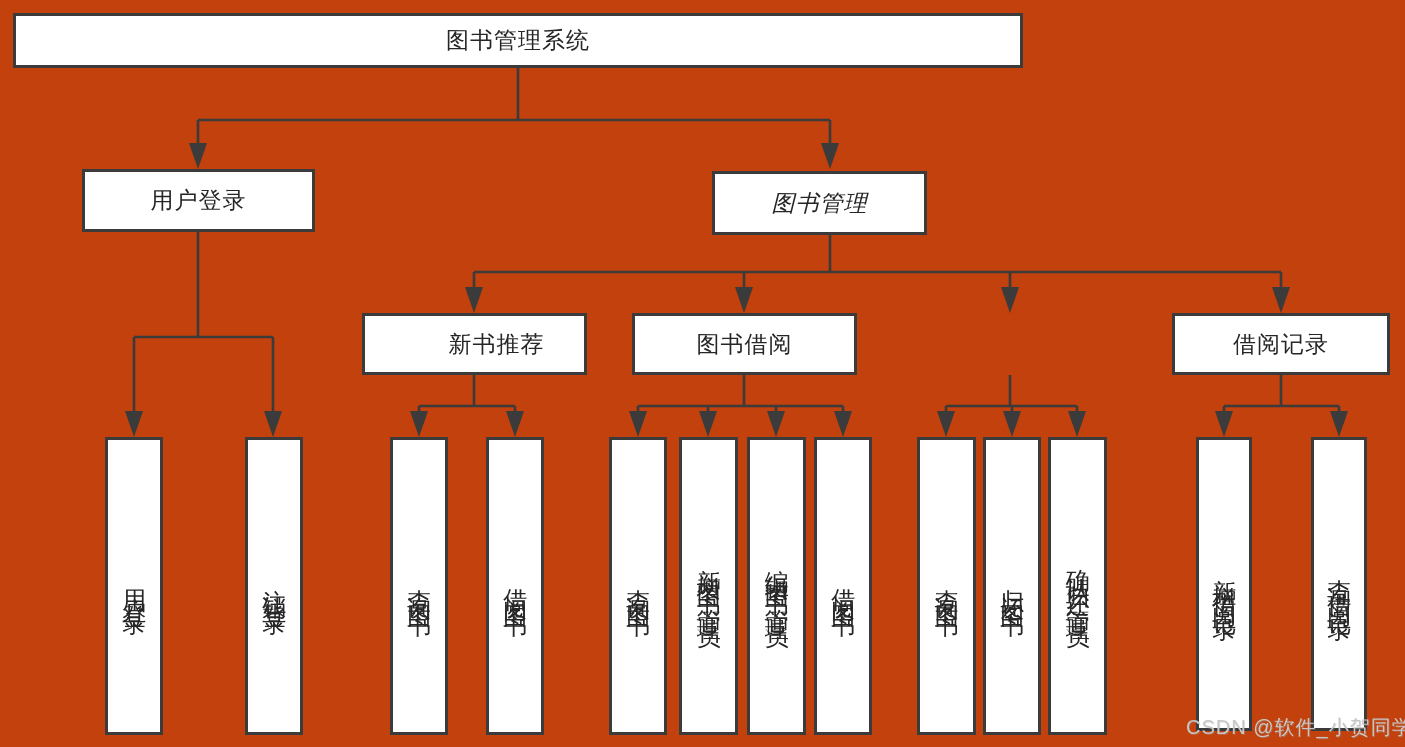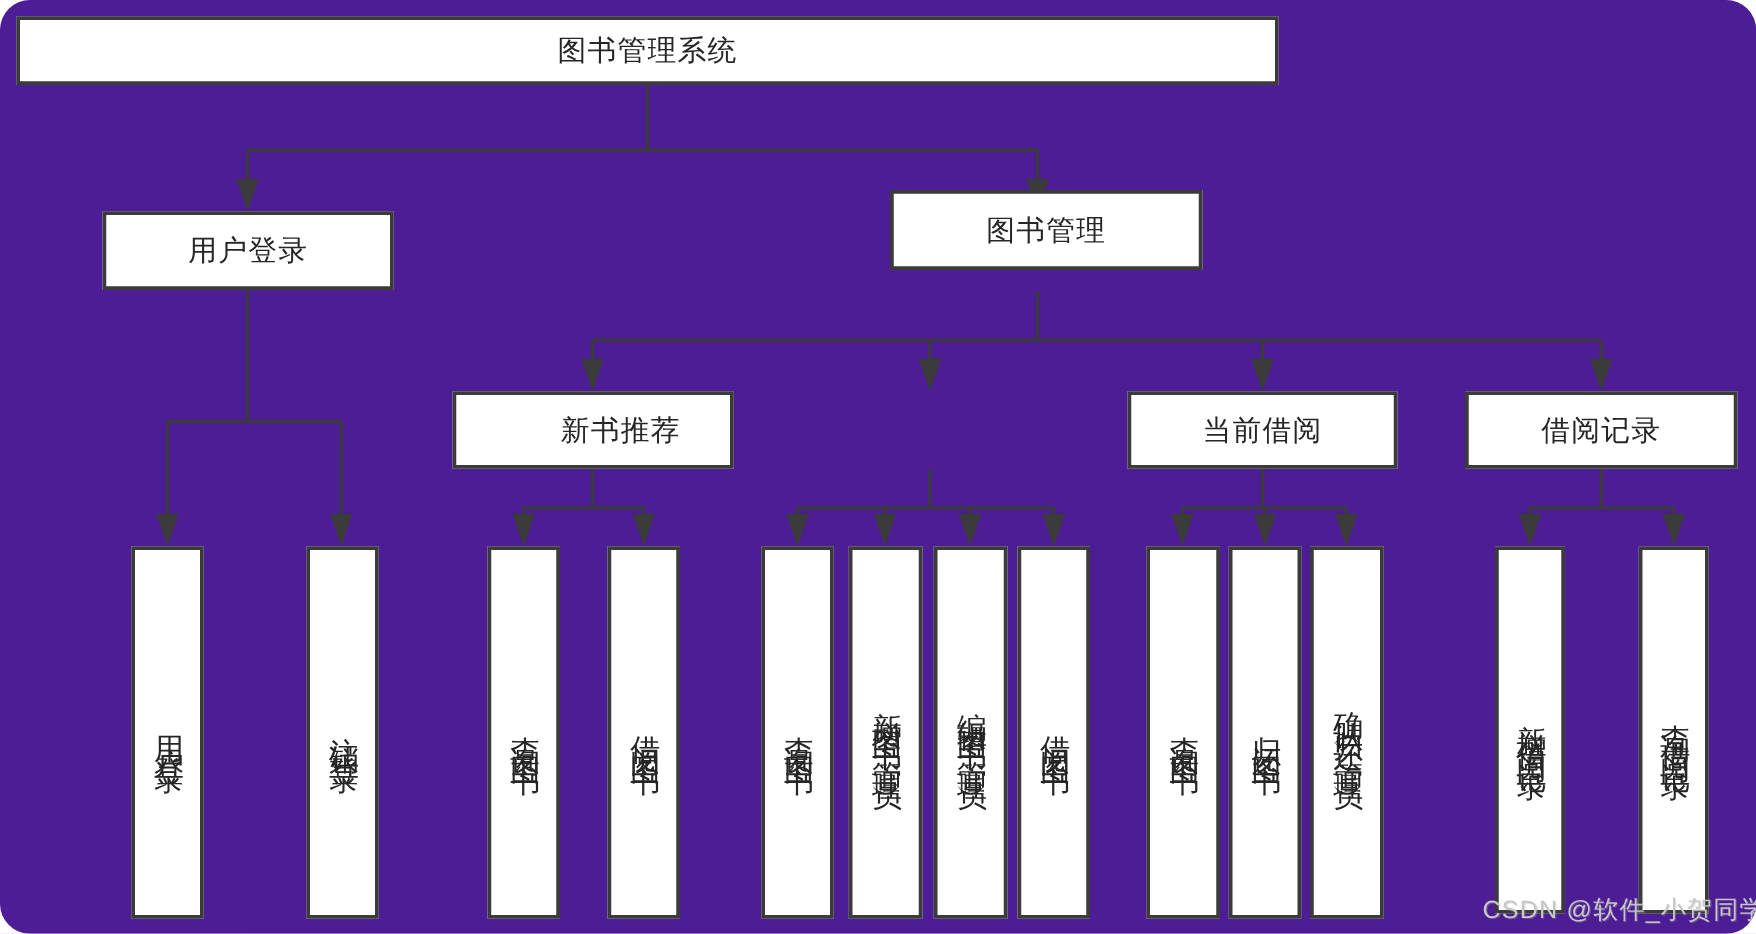--- a/index.html
+++ b/index.html
@@ -1,22 +1,21 @@
 <!DOCTYPE html>
 <html><head>
 <meta charset="utf-8">
 <style>
   html,body{margin:0;padding:0;background:#ffffff;}
   #stage{
     position:relative;
     width:1405px;height:747px;
-    background:#4c1d95;
+    background:#c2410c;
     font-family:"Liberation Sans","DejaVu Sans",sans-serif;
     overflow:hidden;
-    border-radius:24px;
   }
   #wires{position:absolute;left:0;top:0;width:1405px;height:747px;}
   .node{
     position:absolute;
     box-sizing:border-box;
     background:#ffffff;
     border:3px solid #3b3b3b;
     display:flex;align-items:center;justify-content:center;
     color:#262626;
   }
@@ -100,29 +99,29 @@
       <polygon points="1330,411 1348,411 1339,437" fill="#3b3b3b"></polygon>
     </svg>
 
   <div class="node node-h" style="left:13px;top:13px;width:1010px;height:55px;">
     <span>图书管理系统</span>
   </div>
 
   <div class="node node-h" style="left:82px;top:169px;width:233px;height:63px;">
     <span>用户登录</span>
   </div>
-  <div class="node node-h" style="left:712px;top:152px;width:250px;height:64px;">
+  <div class="node node-h" style="left:712px;top:171px;width:215px;height:64px;font-style:italic;">
     <span>图书管理</span>
   </div>
 
   <div class="node node-h" style="left:362px;top:313px;width:225px;height:62px;padding-left:44px;">
     <span>新书推荐</span>
   </div>
-  <div class="node node-h" style="left:902px;top:313px;width:216px;height:62px;">
-    <span>当前借阅</span>
+  <div class="node node-h" style="left:632px;top:313px;width:225px;height:62px;">
+    <span>图书借阅</span>
   </div>
   <div class="node node-h" style="left:1172px;top:313px;width:218px;height:62px;">
     <span>借阅记录</span>
   </div>
 
   <div class="node node-v" style="left:105px;top:437px;width:58px;height:298px;">
     <span>用户登录</span>
   </div>
   <div class="node node-v" style="left:245px;top:437px;width:58px;height:298px;">
     <span>注销登录</span>

